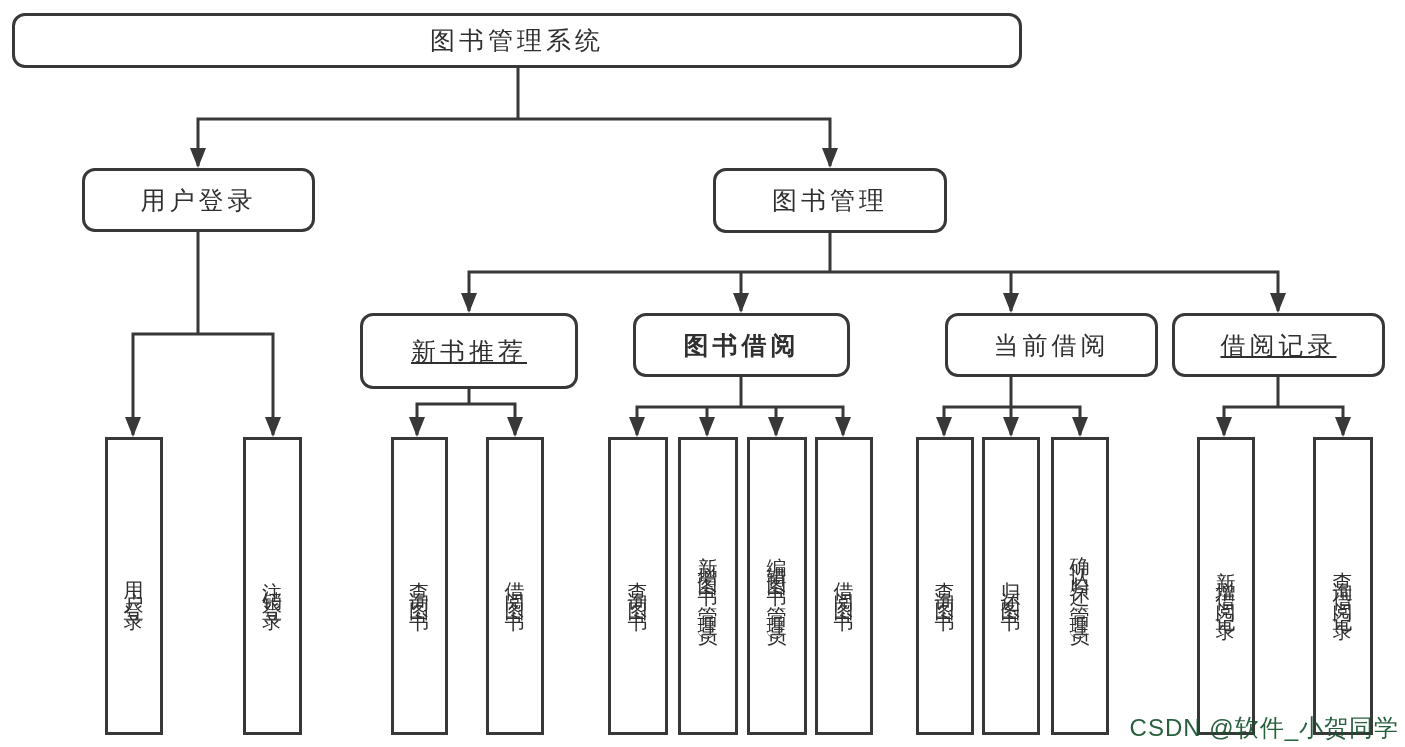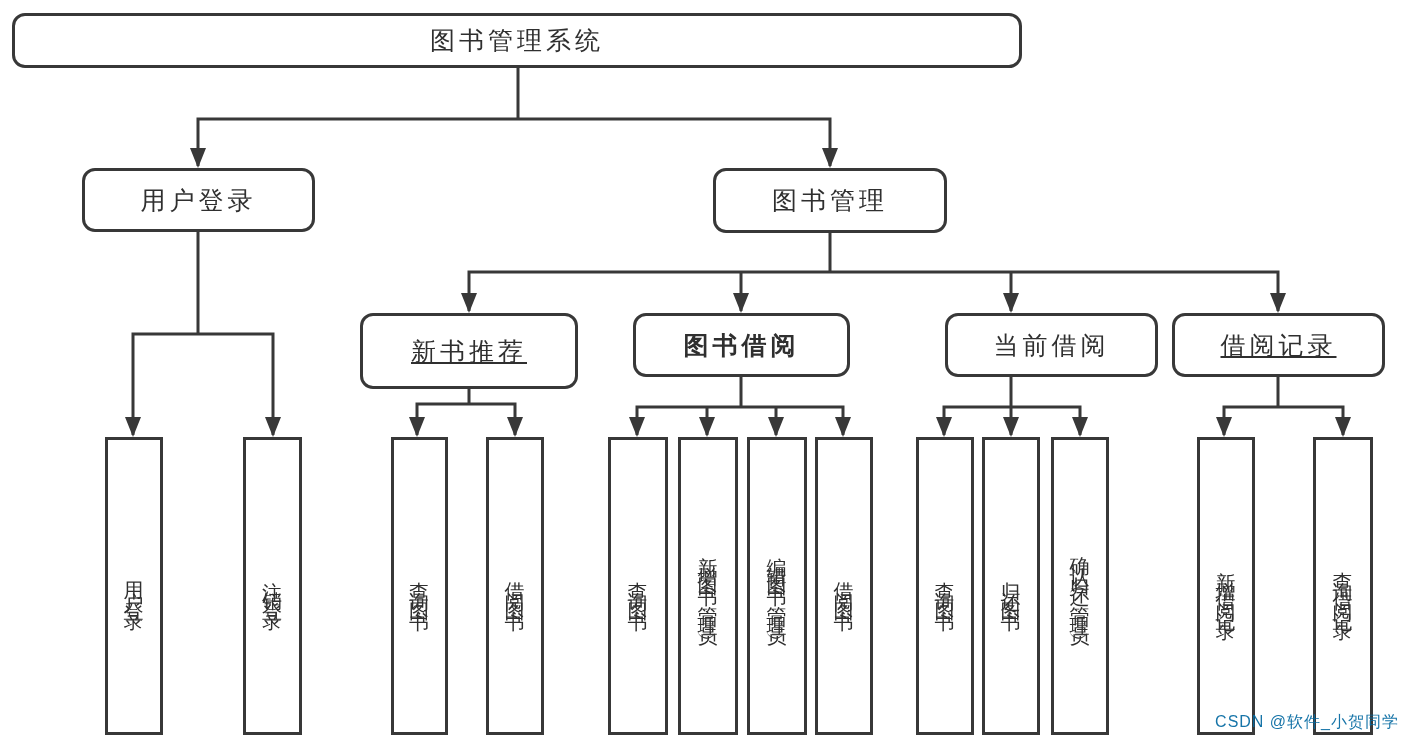--- a/index.html
+++ b/index.html
@@ -13,21 +13,21 @@
     display:flex;align-items:center;justify-content:center;
     color:#2f2f2f;z-index:2;
   }
   .hbox{font-size:25px;letter-spacing:4px;white-space:nowrap;border-radius:13px;}
   .vbox{
     writing-mode:vertical-rl;text-orientation:mixed;
     font-size:20px;letter-spacing:10px;line-height:1;
   }
   .watermark{
     position:absolute;z-index:3;right:6px;top:712px;
-    font-size:16px;color:#0369a1;opacity:.92;letter-spacing:1px;white-space:nowrap;
+    font-size:24px;color:#14532d;opacity:.92;letter-spacing:1px;white-space:nowrap;
   }
 </style>
 </head>
 <body>
 
 <div class="stage">
 
   <svg class="connectors" width="1405" height="747" viewBox="0 0 1405 747" aria-hidden="true">
     <path fill="none" stroke="#383838" stroke-width="3" d="
       M518,68 L518,119

